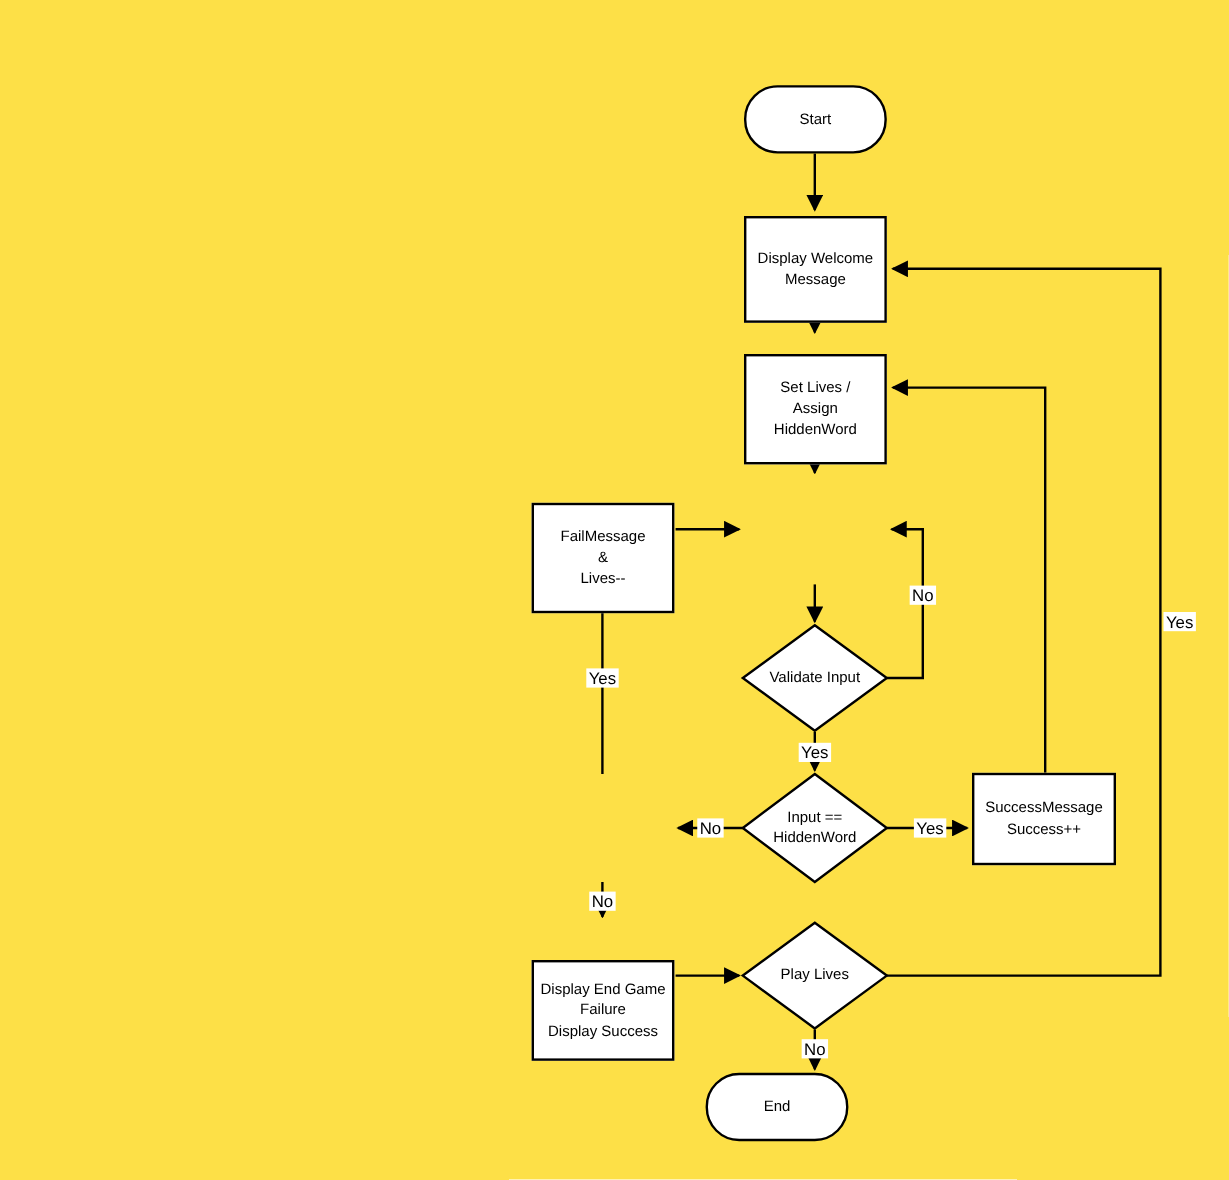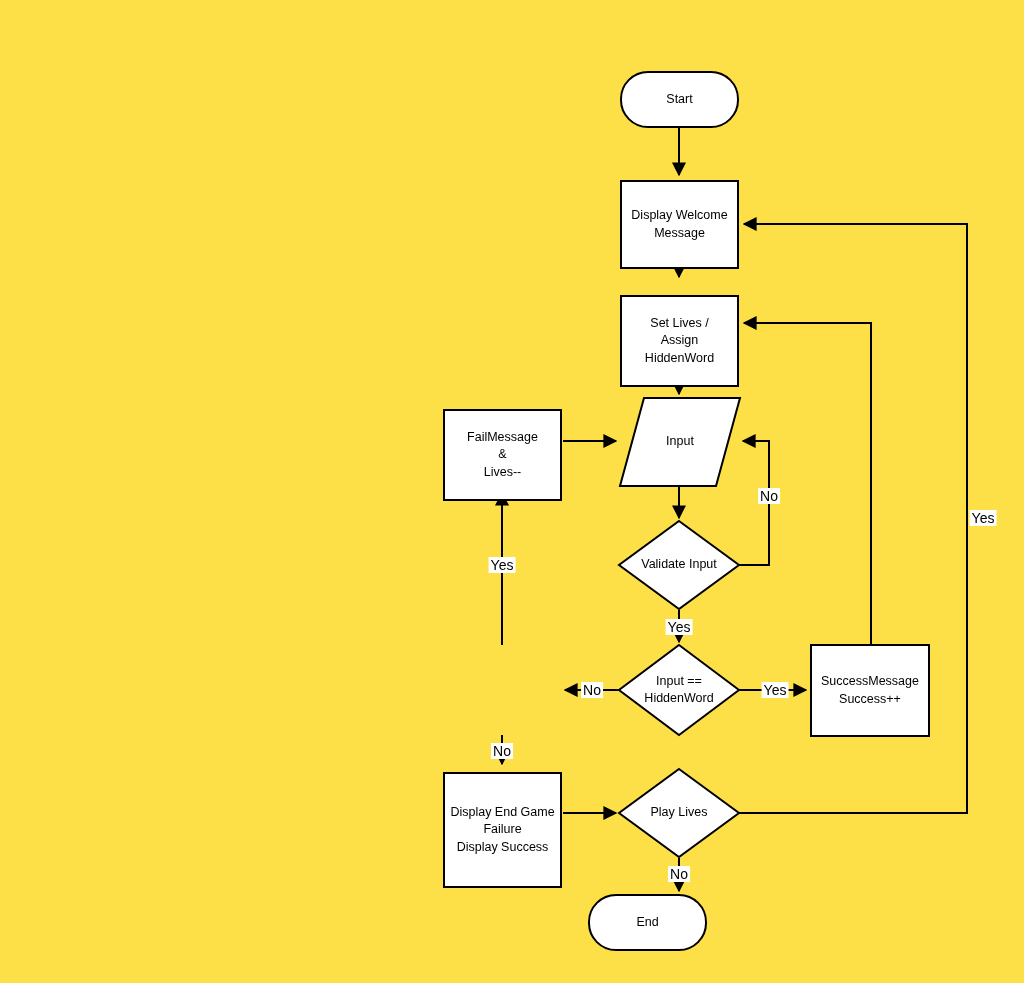--- a/index.html
+++ b/index.html
@@ -135,55 +135,49 @@
     <span class="node-label">Display Welcome
 Message</span>
   </div>
 
   <div class="node process" style="left:620px; top:279px; width:119px; height:92px;margin-top:16px;">
     <span class="node-label">Set Lives /
 Assign
 HiddenWord</span>
   </div>
 
-  <div class="node process" style="left:443px; top:409px; width:119px; height:92px;">
+  <div class="node process" style="left:443px; top:419px; width:119px; height:92px;">
     <span class="node-label">FailMessage
 &amp;
 Lives--</span>
   </div>
 
-  <div class="shape-wrap" style="left:618px; top:396px; width:124px; height:92px;">
-    <svg width="124" height="92" viewBox="0 0 124 92" xmlns="http://www.w3.org/2000/svg">
-      <polygon points="26,2 122,2 98,90 2,90" fill="#ffffff" stroke="#000000" stroke-width="2"></polygon>
-    </svg>
-    <span class="shape-text">Input</span>
-  </div>
 
   <div class="shape-wrap" style="left:617px; top:519px; width:124px; height:92px;">
     <svg width="124" height="92" viewBox="0 0 124 92" xmlns="http://www.w3.org/2000/svg">
       <polygon points="62,2 122,46 62,90 2,46" fill="#ffffff" stroke="#000000" stroke-width="2"></polygon>
     </svg>
     <span class="shape-text">Validate Input</span>
   </div>
 
 
   <div class="shape-wrap" style="left:617px; top:643px; width:124px; height:94px;">
     <svg width="124" height="94" viewBox="0 0 124 94" xmlns="http://www.w3.org/2000/svg">
       <polygon points="62,2 122,47 62,92 2,47" fill="#ffffff" stroke="#000000" stroke-width="2"></polygon>
     </svg>
     <span class="shape-text">Input ==
 HiddenWord</span>
   </div>
 
-  <div class="node process" style="left:810px; top:644px; width:120px; height:93px;">
+  <div class="node process" style="left:810px; top:644px; width:120px; height:77px;">
     <span class="node-label">SuccessMessage
 Success++</span>
   </div>
 
-  <div class="node process" style="left:443px; top:772px; width:119px; height:116px;">
+  <div class="node process" style="left:443px; top:800px; width:119px; height:84px;">
     <span class="node-label">Display End Game
 Failure
 Display Success</span>
   </div>
 
   <div class="shape-wrap" style="left:617px; top:767px; width:124px; height:92px;">
     <svg width="124" height="92" viewBox="0 0 124 92" xmlns="http://www.w3.org/2000/svg">
       <polygon points="62,2 122,46 62,90 2,46" fill="#ffffff" stroke="#000000" stroke-width="2"></polygon>
     </svg>
     <span class="shape-text">Play Lives</span>

